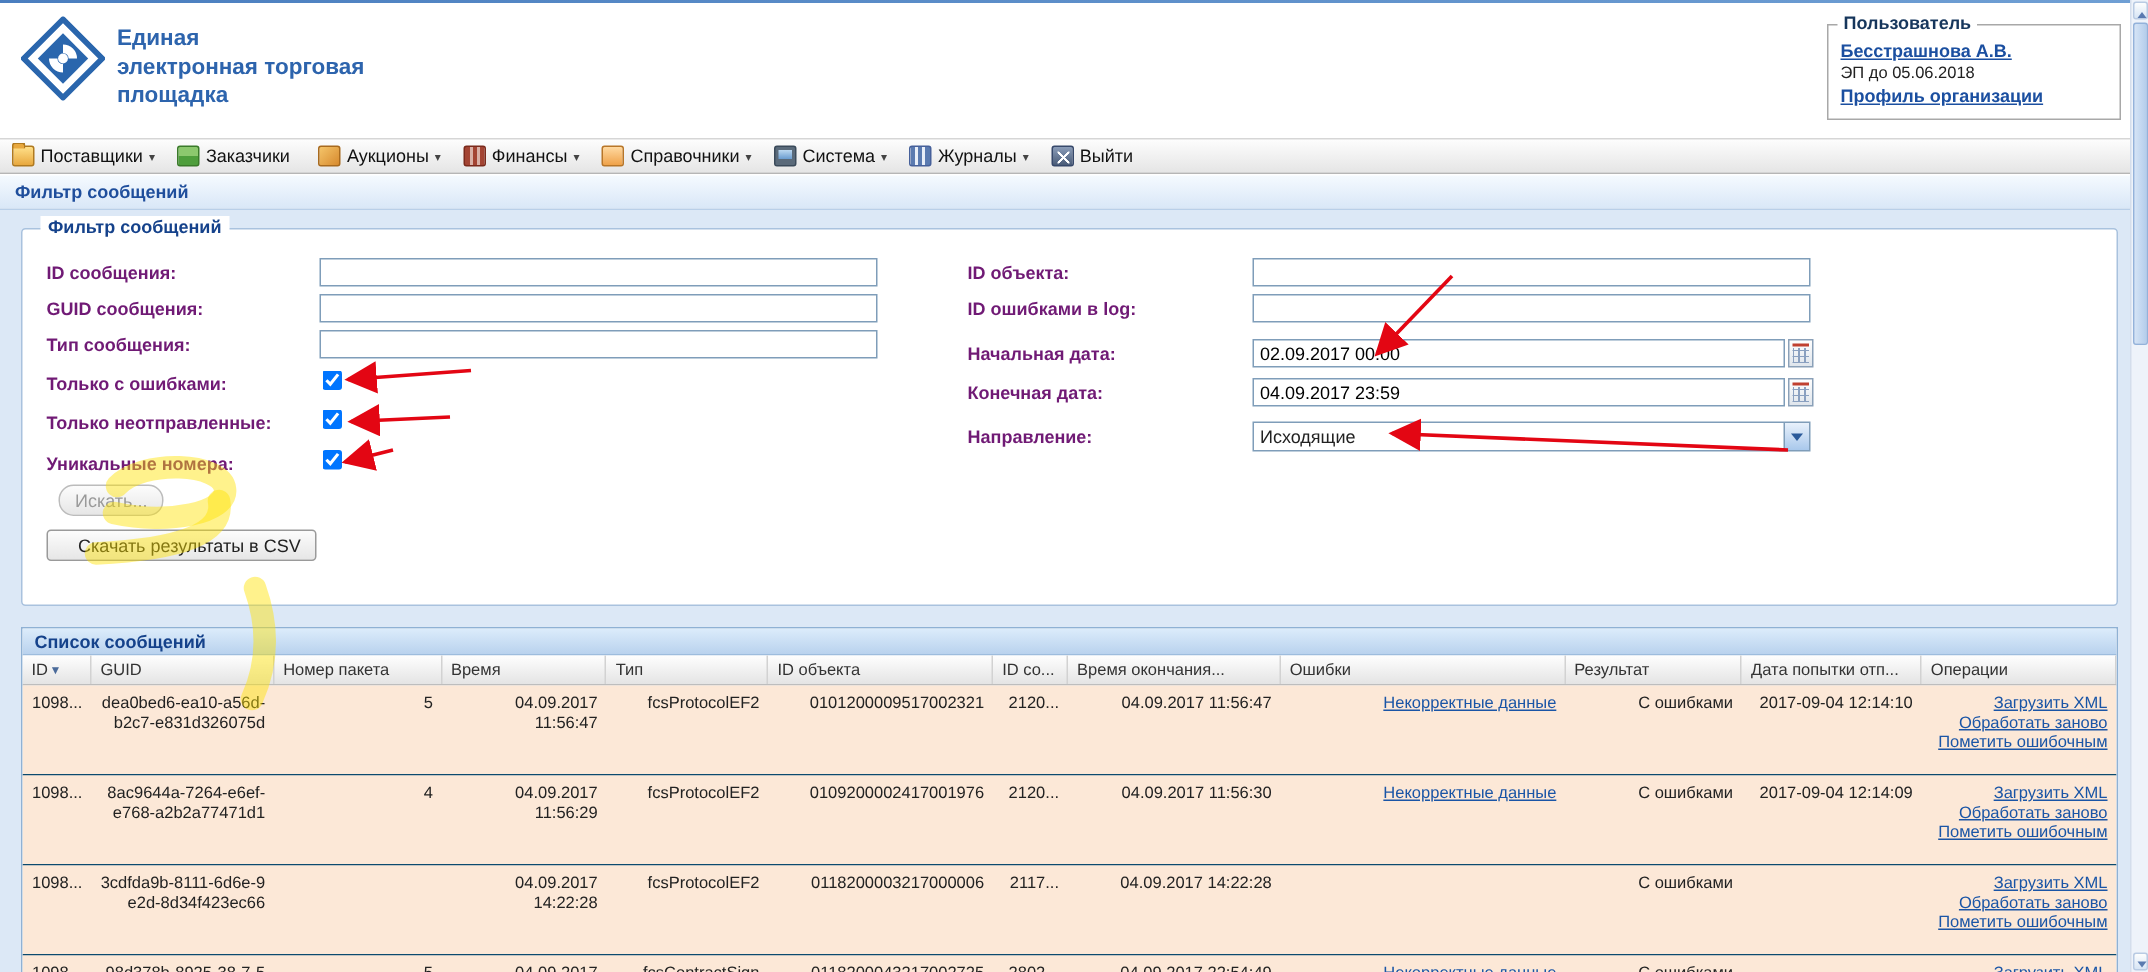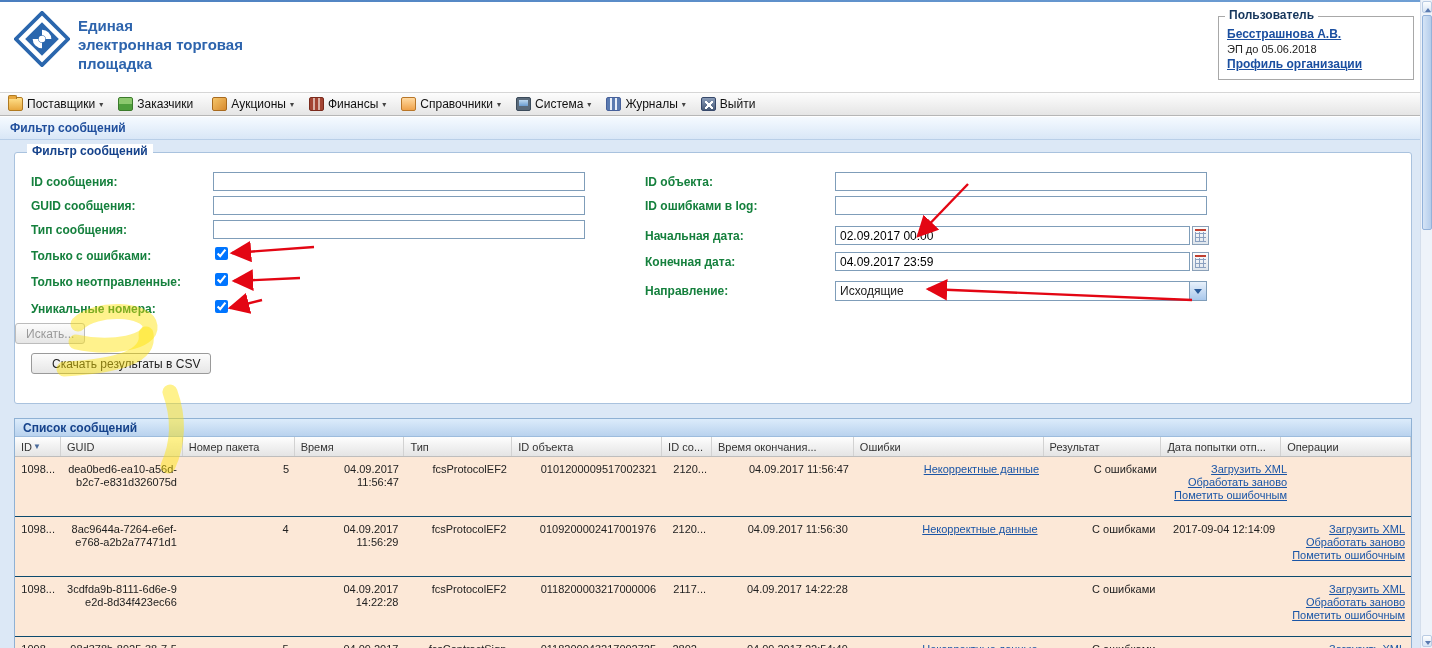--- a/index.html
+++ b/index.html
@@ -55,21 +55,21 @@
   .titlebar { position:absolute; top:117px; left:0; width:1420px; height:23px;
     background:linear-gradient(#f5faff,#d9e7f7); border-bottom:1px solid #b9cfe8;
     display:flex; align-items:center; padding-left:10px; font-weight:bold; color:#1f4e9c; }
   .content-bg { position:absolute; top:140px; left:0; width:1420px; height:508px; background:#dce8f6; }
 
   
   .filter-panel { position:absolute; left:14px; top:152px; width:1398px; height:252px;
     background:#fff; border:1px solid #a9c2de; border-radius:3px; }
   .filter-legend { position:absolute; left:12px; top:-9px; background:#fff; padding:0 5px;
     font-weight:bold; color:#15428b; }
-  .f-label { position:absolute; font-weight:bold; color:#15803d; white-space:nowrap; }
+  .f-label { position:absolute; font-weight:bold; color:#701a75; white-space:nowrap; }
   .f-input { position:absolute; height:19px; border:1px solid #7f9db9; background:#fff;
     font-family:"Liberation Sans",sans-serif; font-size:12px; padding:1px 4px; }
   .f-check { position:absolute; width:13px; height:13px; }
   .btn { position:absolute; height:21px; padding:2px 10px; font-family:"Liberation Sans",sans-serif;
     font-size:12px; background:linear-gradient(#fcfcfc,#e6e6e6); border:1px solid #9a9a9a;
     border-radius:3px; cursor:pointer; color:#222; }
   .btn.disabled { color:#9a9a9a; border-color:#bcbcbc; }
   .cal-btn { position:absolute; width:17px; height:19px; background:linear-gradient(#fefefe,#dfe5ec);
     border:1px solid #8aa0b8; cursor:pointer; }
   .cal-btn::after { content:""; position:absolute; left:2px; right:2px; top:2px; height:2px; background:#c04030; }
@@ -212,21 +212,21 @@
 
     <div class="f-label" style="left:16px;top:96px;">Только с ошибками:</div>
     <input type="checkbox" class="f-check" style="left: 200px; top: 94px;" checked="true">
 
     <div class="f-label" style="left:16px;top:122px;">Только неотправленные:</div>
     <input type="checkbox" class="f-check" style="left: 200px; top: 120px;" checked="true">
 
     <div class="f-label" style="left:16px;top:149px;">Уникальные номера:</div>
     <input type="checkbox" class="f-check" style="left: 200px; top: 147px;" checked="true">
 
-    <button class="btn disabled" style="left:0;top:170px;">Искать...</button>
+    <button class="btn disabled" style="left:24px;top:170px;border-radius:10px;">Искать...</button>
     <button class="btn" style="left:16px;top:200px;padding-left:20px;">Скачать результаты в CSV</button>
 
     <div class="f-label" style="left:630px;top:22px;">ID объекта:</div>
     <input class="f-input" style="left: 820px; top: 19px; width: 372px;" value="">
 
     <div class="f-label" style="left:630px;top:46px;">ID ошибками в log:</div>
     <input class="f-input" style="left: 820px; top: 43px; width: 372px;" value="">
 
     <div class="f-label" style="left:630px;top:76px;">Начальная дата:</div>
     <input class="f-input" style="left: 820px; top: 73px; width: 355px;" value="02.09.2017 00:00">
@@ -290,20 +290,21 @@
       <div class="c c0">1098...</div>
       <div class="c c1 guid">dea0bed6-ea10-a56d-b2c7-e831d326075d</div>
       <div class="c c2">5</div>
       <div class="c c3">04.09.2017 11:56:47</div>
       <div class="c c4">fcsProtocolEF2</div>
       <div class="c c5">0101200009517002321</div>
       <div class="c c6">2120...</div>
       <div class="c c7">04.09.2017 11:56:47</div>
       <div class="c c8"><a class="lnk inline">Некорректные данные</a></div>
       <div class="c c9">С ошибками</div>
+      <div class="c c10">2017-09-04 12:14:10</div>
       <div class="c c11">
         <a class="lnk">Загрузить XML</a>
         <a class="lnk">Обработать заново</a>
         <a class="lnk">Пометить ошибочным</a>
       </div>
     </div>
 
     <div class="trow">
       <div class="c c0">1098...</div>
       <div class="c c1 guid">8ac9644a-7264-e6ef-e768-a2b2a77471d1</div>

